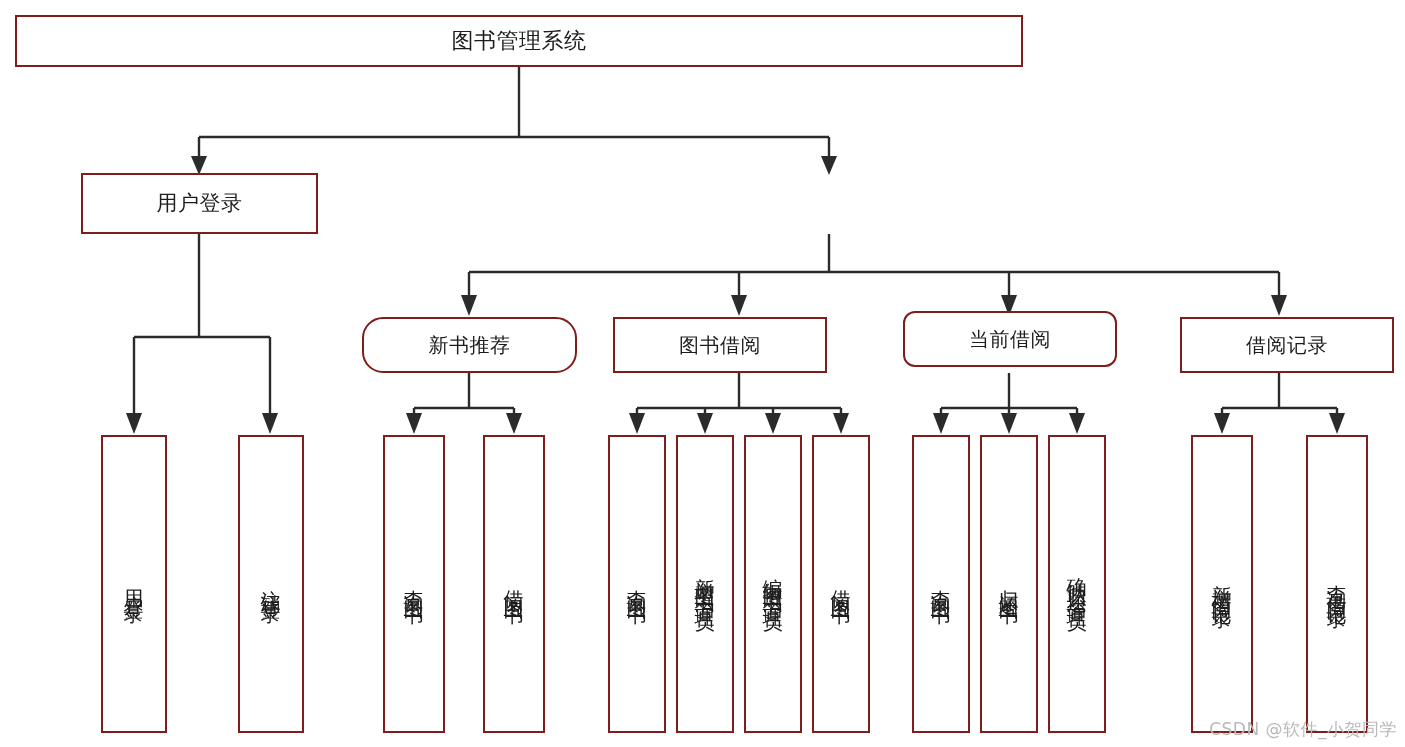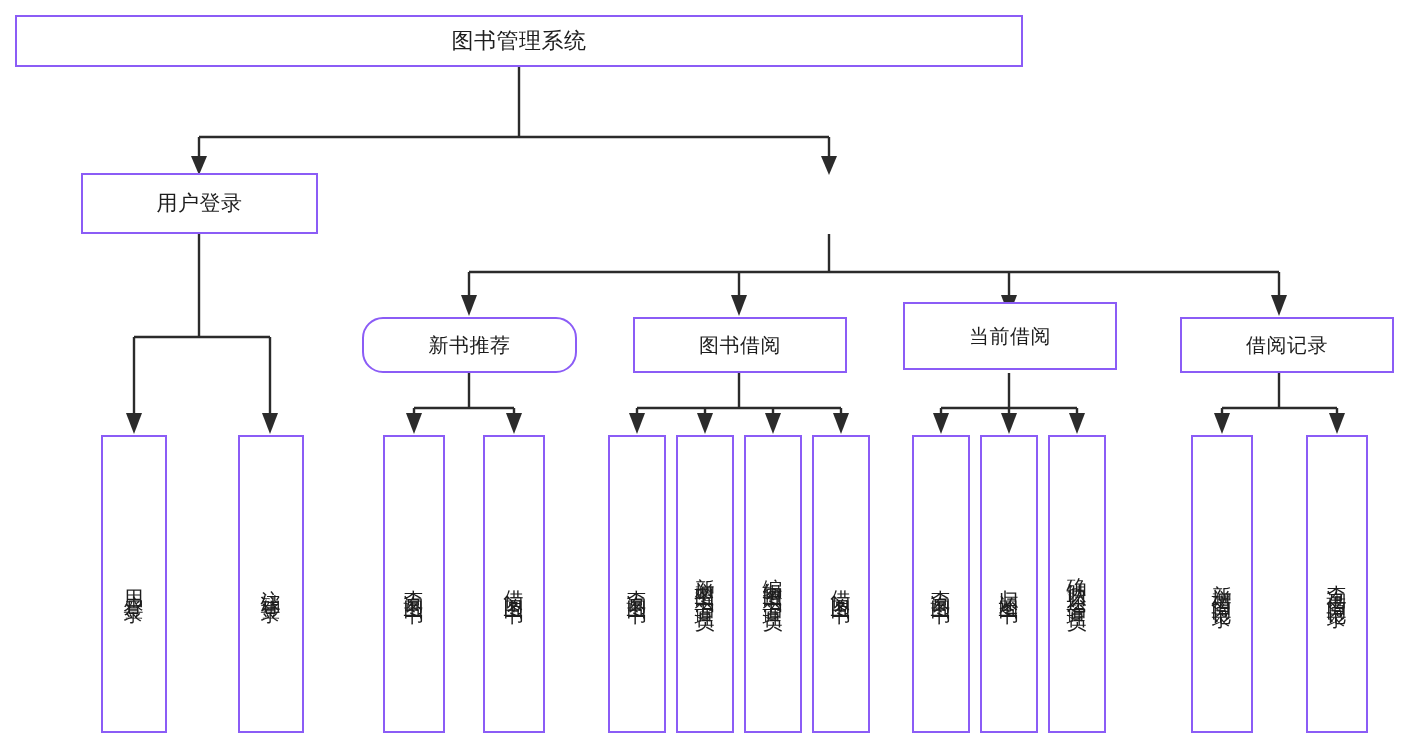--- a/index.html
+++ b/index.html
@@ -17,21 +17,21 @@
   #diagram-root {
     position: absolute;
     left: 0;
     top: 0;
     width: 1405px;
     height: 747px;
   }
   .node-box {
     position: absolute;
     background: #ffffff;
-    border: 2px solid #8b5cf6;
+    border: 2px solid #7f1d1d;
     box-sizing: border-box;
     display: flex;
     align-items: center;
     justify-content: center;
   }
   .node-label-h {
     font-size: 21px;
     color: #1d1d1d;
     line-height: 1.1;
     letter-spacing: 0.5px;
@@ -153,24 +153,24 @@
     <span class="node-label-h">图书管理系统</span>
   </div>
 
   <div class="node-box level2" style="left:81px; top:173px; width:237px; height:61px;">
     <span class="node-label-h">用户登录</span>
   </div>
 
   <div class="node-box group" style="left:362px; top:317px; width:215px; height:56px;border-radius:21px;">
     <span class="node-label-h">新书推荐</span>
   </div>
-  <div class="node-box group" style="left:633px; top:317px; width:214px; height:56px;">
+  <div class="node-box group" style="left:613px; top:317px; width:214px; height:56px;">
     <span class="node-label-h">图书借阅</span>
   </div>
-  <div class="node-box group" style="left:903px; top:302px; width:214px; height:68px;">
+  <div class="node-box group" style="left:903px; top:311px; width:214px; height:56px;border-radius:12px;">
     <span class="node-label-h">当前借阅</span>
   </div>
   <div class="node-box group" style="left:1172px; top:317px; width:214px; height:56px;margin-left:8px;">
     <span class="node-label-h">借阅记录</span>
   </div>
 
   <div class="node-box leaf" style="left:101px; top:435px; width:66px; height:298px;">
     <span class="node-label-v">用户登录</span>
   </div>
   <div class="node-box leaf" style="left:238px; top:435px; width:66px; height:298px;">
@@ -207,13 +207,14 @@
     <span class="node-label-v">确认归还（管理员）</span>
   </div>
 
   <div class="node-box leaf" style="left:1191px; top:435px; width:62px; height:298px;">
     <span class="node-label-v">新增借阅记录</span>
   </div>
   <div class="node-box leaf" style="left:1306px; top:435px; width:62px; height:298px;">
     <span class="node-label-v">查询借阅记录</span>
   </div>
 
+  <div id="watermark">CSDN @软件_小贺同学</div>
 </div>
 
 </body></html>

